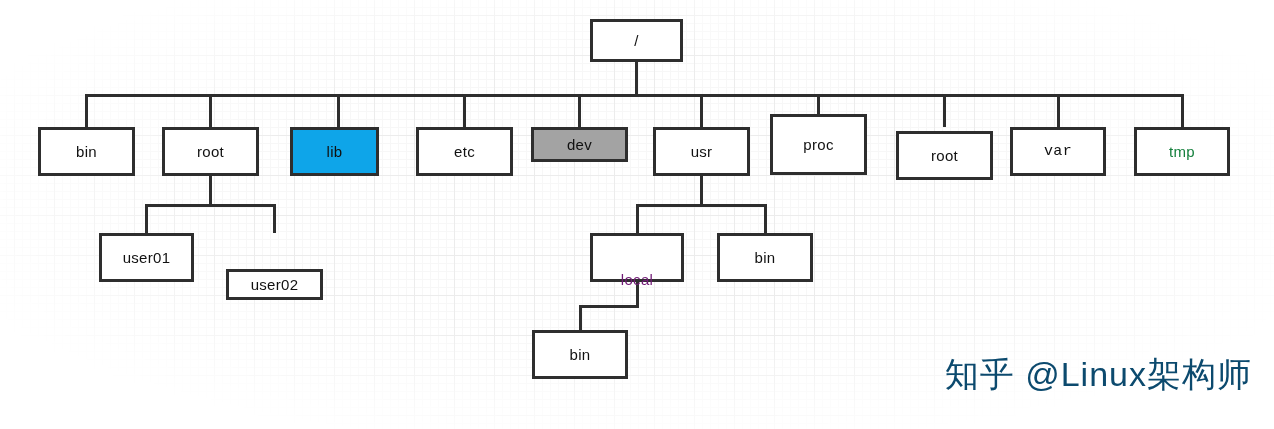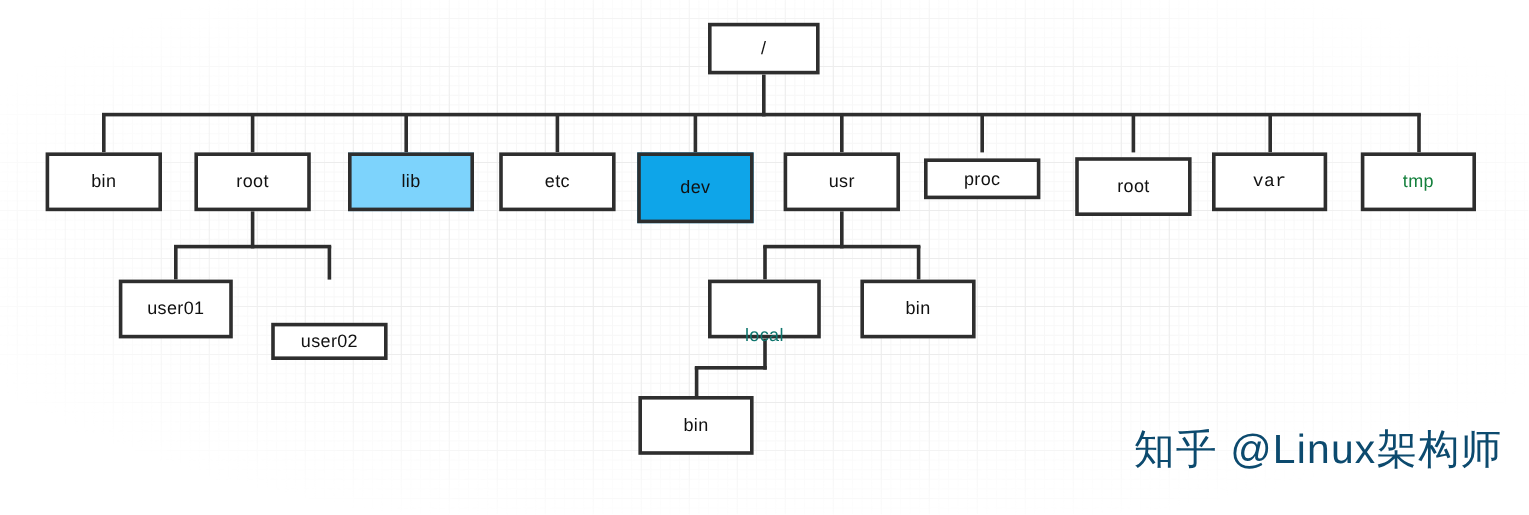--- a/index.html
+++ b/index.html
@@ -70,52 +70,52 @@
   <div id="nodes-layer">
       <div class="node" style="left: 590px; top: 19px; width: 93px; height: 43px; border-color: rgb(46, 46, 46); background: rgb(255, 255, 255);">
         <span class="node-label" style="color: rgb(17, 17, 17);">/</span>
       </div>
       <div class="node" style="left: 38px; top: 127px; width: 97px; height: 49px; border-color: rgb(46, 46, 46); background: rgb(255, 255, 255);">
         <span class="node-label" style="color: rgb(17, 17, 17);">bin</span>
       </div>
       <div class="node" style="left: 162px; top: 127px; width: 97px; height: 49px; border-color: rgb(46, 46, 46); background: rgb(255, 255, 255);">
         <span class="node-label" style="color: rgb(17, 17, 17);">root</span>
       </div>
-      <div class="node" style="left: 290px; top: 127px; width: 105px; height: 49px; border-color: rgb(46, 46, 46); background: #7dd3fc;">
+      <div class="node" style="left: 290px; top: 127px; width: 89px; height: 49px; border-color: rgb(46, 46, 46); background: #0ea5e9;">
         <span class="node-label" style="color: rgb(17, 17, 17);">lib</span>
       </div>
       <div class="node" style="left: 416px; top: 127px; width: 97px; height: 49px; border-color: rgb(46, 46, 46); background: rgb(255, 255, 255);">
         <span class="node-label" style="color: rgb(17, 17, 17);">etc</span>
       </div>
-      <div class="node" style="left: 531px; top: 127px; width: 97px; height: 59px; border-color: rgb(46, 46, 46); background: #0ea5e9; align-items: center;">
+      <div class="node" style="left: 531px; top: 127px; width: 97px; height: 35px; border-color: rgb(46, 46, 46); background: #a3a3a3; align-items: center;">
         <span class="node-label" style="color: rgb(17, 17, 17);">dev</span>
       </div>
       <div class="node" style="left: 653px; top: 127px; width: 97px; height: 49px; border-color: rgb(46, 46, 46); background: rgb(255, 255, 255); align-items: center;">
         <span class="node-label" style="color: rgb(17, 17, 17);">usr</span>
       </div>
-      <div class="node" style="left: 770px; top: 132px; width: 97px; height: 34px; border-color: rgb(46, 46, 46); background: rgb(255, 255, 255);">
+      <div class="node" style="left: 770px; top: 114px; width: 97px; height: 61px; border-color: rgb(46, 46, 46); background: rgb(255, 255, 255);">
         <span class="node-label" style="color: rgb(17, 17, 17);">proc</span>
       </div>
       <div class="node" style="left: 896px; top: 131px; width: 97px; height: 49px; border-color: rgb(46, 46, 46); background: rgb(255, 255, 255);">
         <span class="node-label" style="color: rgb(17, 17, 17);">root</span>
       </div>
       <div class="node" style="left: 1010px; top: 127px; width: 96px; height: 49px; border-color: rgb(46, 46, 46); background: rgb(255, 255, 255); font-family: Liberation Mono, monospace;">
         <span class="node-label" style="color: rgb(17, 17, 17);">var</span>
       </div>
       <div class="node" style="left: 1134px; top: 127px; width: 96px; height: 49px; border-color: rgb(46, 46, 46); background: rgb(255, 255, 255);">
         <span class="node-label" style="color: #15803d;">tmp</span>
       </div>
       <div class="node" style="left: 99px; top: 233px; width: 95px; height: 49px; border-color: rgb(46, 46, 46); background: rgb(255, 255, 255);">
         <span class="node-label" style="color: rgb(17, 17, 17);">user01</span>
       </div>
       <div class="node" style="left: 226px; top: 233px; width: 97px; height: 31px; border-color: rgb(46, 46, 46); background: rgb(255, 255, 255); margin-top: 36px;">
         <span class="node-label" style="color: rgb(17, 17, 17);">user02</span>
       </div>
       <div class="node" style="left: 590px; top: 233px; width: 94px; height: 49px; border-color: rgb(46, 46, 46); background: rgb(255, 255, 255);">
-        <span class="node-label" style="color: #0f766e; margin-top: 44px;">local</span>
+        <span class="node-label" style="color: #701a75; margin-top: 44px;">local</span>
       </div>
       <div class="node" style="left: 717px; top: 233px; width: 96px; height: 49px; border-color: rgb(46, 46, 46); background: rgb(255, 255, 255);">
         <span class="node-label" style="color: rgb(17, 17, 17);">bin</span>
       </div>
       <div class="node" style="left: 532px; top: 330px; width: 96px; height: 49px; border-color: rgb(46, 46, 46); background: rgb(255, 255, 255);">
         <span class="node-label" style="color: rgb(17, 17, 17);">bin</span>
       </div>
     </div>
   <div id="edges-layer">
       <div class="seg" style="left: 635px; top: 62px; width: 3px; height: 34.5px; background: rgb(46, 46, 46);"></div>

